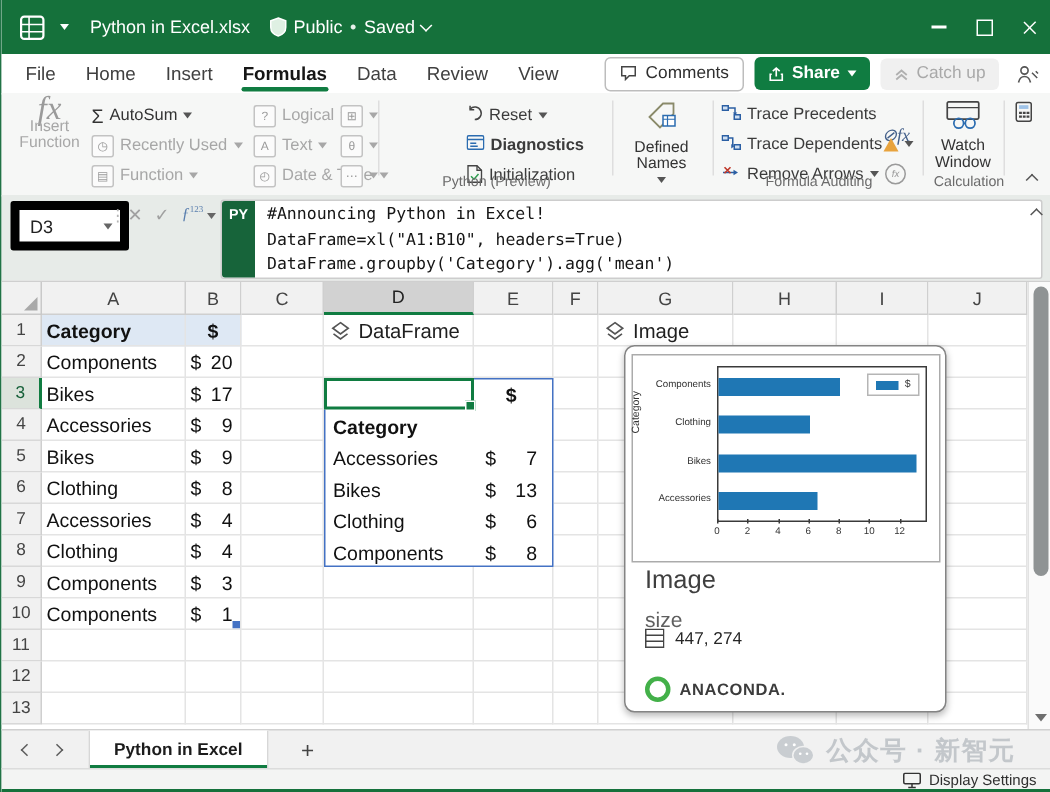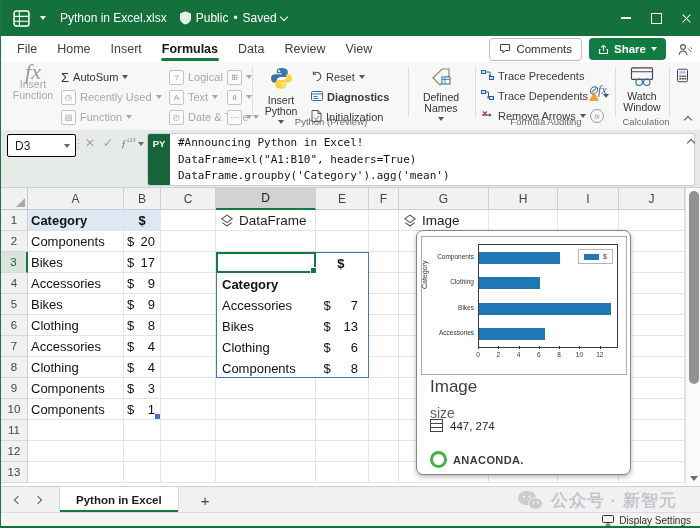--- a/index.html
+++ b/index.html
@@ -42,21 +42,21 @@
   .rb-big .cap{display:flex;align-items:center;gap:3px;justify-content:center;flex-wrap:wrap;}
   .rb-item{position:absolute;display:flex;align-items:center;gap:4px;height:18px;white-space:nowrap;}
   .rb-item .ib{width:13px;height:13px;border:1px solid #c3c3c3;border-radius:2px;display:flex;align-items:center;justify-content:center;font-size:8px;color:#9a9a9a;background:#fbfbfb;flex:none;}
   .gray{color:#a7a7a7;}
   .fx-big{font-family:"Liberation Serif",serif;font-style:italic;font-size:22px;color:#9a9a9a;}
   .warn-tri{width:0;height:0;border-left:5px solid transparent;border-right:5px solid transparent;border-bottom:9px solid #e8a33d;position:relative;display:inline-block;}
   .circ-fx{width:12px;height:12px;border:1px solid #9a9a9a;border-radius:50%;font-size:6.5px;color:#9a9a9a;display:flex;align-items:center;justify-content:center;font-style:italic;}
   .rb-collapse{position:absolute;right:10px;bottom:7px;color:#555;}
   
   .formulabar{position:absolute;left:0;top:130px;width:100%;height:57px;background:#e7ebe8;}
-  .namebox{position:absolute;left:6px;top:4px;width:60px;height:21px;background:#fff;border:1px solid #000000;border-radius:2px;display:flex;align-items:center;font-size:12px;color:#222;padding-left:7px;}
+  .namebox{position:absolute;left:6px;top:4px;width:60px;height:21px;background:#fff;border:6px solid #000000;border-radius:2px;display:flex;align-items:center;font-size:12px;color:#222;padding-left:7px;}
   .namebox .tri-down{margin-left:auto;margin-right:5px;color:#666;}
   .fb-sep{position:absolute;left:72px;top:7px;color:#b5b5b5;font-size:11px;}
   .fb-ico{position:absolute;top:6px;font-size:12px;color:#a0a0a0;}
   .fb-fn{display:flex;align-items:flex-start;color:#5a7fae;font-size:11px;font-style:italic;font-family:"Liberation Serif",serif;}
   .fb-fn sup{font-size:6px;font-style:normal;}
   .fb-input{position:absolute;left:146px;top:3px;width:546px;height:51px;background:#fff;border:1px solid #cdcdcd;border-radius:2px;}
   .py-badge{position:absolute;left:0;top:0;width:22px;height:100%;background:#17643A;color:#fff;font-size:9.5px;font-weight:700;display:flex;justify-content:center;padding-top:4px;box-sizing:border-box;border-radius:2px 0 0 2px;}
   .code{position:absolute;left:30px;top:1px;right:4px;font-family:"DejaVu Sans Mono",monospace;font-size:11px;line-height:16.5px;color:#151515;white-space:pre;}
   .fb-collapse{position:absolute;right:7px;top:10px;color:#555;}
   .chev.up{transform:rotate(-135deg);} .chev.down{transform:rotate(45deg);}
@@ -172,20 +172,26 @@
         <span>Comments</span>
       </span>
       <span class="btn-share">
         <svg width="11" height="11" viewBox="0 0 11 11">
             <path d="M5.5 7V1.5M3.2 3.4l2.3-2 2.3 2" stroke="#fff" fill="none" stroke-width="1.1"></path>
             <path d="M2.5 5.5H1.5v4h8v-4h-1" stroke="#fff" fill="none" stroke-width="1.1"></path>
           </svg>
         <span>Share</span>
         <span class="tri-down"></span>
       </span>
+      <span class="btn-catchup">
+        <svg width="10" height="10" viewBox="0 0 10 10">
+            <path d="M1.5 6l3.5-3 3.5 3M1.5 9l3.5-3 3.5 3" stroke="#b0b0b0" fill="none" stroke-width="1.2"></path>
+          </svg>
+        <span>Catch up</span>
+      </span>
       <span style="margin-left:4px;display:flex;">
         <svg width="16" height="13" viewBox="0 0 16 13">
             <circle cx="6" cy="4" r="2.4" fill="none" stroke="#555" stroke-width="1.1"></circle>
             <path d="M2 12c.6-2.8 2.2-4 4-4s3.4 1.2 4 4" fill="none" stroke="#555" stroke-width="1.1"></path>
             <path d="M11 5.5l3.5 3.5m-1-4.5l1.5 1.5" stroke="#555" stroke-width="1"></path>
           </svg>
       </span>
     </div>
   </div>
 
@@ -232,32 +238,20 @@
     <div class="rb-item gray" style="left:226px;top:26px;">
         <span class="ib">θ</span>
         <span class="tri-down"></span>
       </div>
     <div class="rb-item gray" style="left:226px;top:46px;">
         <span class="ib">⋯</span>
         <span class="tri-down"></span>
       </div>
     <div class="rb-divider" style="left:251px;"></div>
 
-    <div class="rb-big" style="left:254px;color:#333;">
-      <span>
-        <svg width="25" height="25" viewBox="0 0 24 24">
-            <path d="M12 2c-3 0-4.5 1.3-4.5 3.2V7h4.7v.9H5.8C3.7 7.9 2 9.1 2 12s1.7 4.1 3.8 4.1h1.7v-2.3c0-1.9 1.6-3.3 3.5-3.3h4.2c1.6 0 2.8-1.3 2.8-2.9V5.2C18 3.3 15 2 12 2zM9.8 3.9a1.1 1.1 0 110 2.2 1.1 1.1 0 010-2.2z" fill="#3776ab"></path>
-            <path d="M12 22c3 0 4.5-1.3 4.5-3.2V17h-4.7v-.9h6.4c2.1 0 3.8-1.2 3.8-4.1s-1.7-4.1-3.8-4.1h-1.7v2.3c0 1.9-1.6 3.3-3.5 3.3H8.8c-1.6 0-2.8 1.3-2.8 2.9v2.4C6 20.7 9 22 12 22zm2.2-1.9a1.1 1.1 0 110-2.2 1.1 1.1 0 010 2.2z" fill="#ffd43b"></path>
-          </svg>
-      </span>
-      <span class="cap">
-          <span>Insert Python</span>
-          <span class="tri-down" style="color:#555"></span>
-        </span>
-    </div>
     <div class="rb-item" style="left:310px;top:6px;">
       <span><svg width="11" height="11" viewBox="0 0 12 12">
             <path d="M2.6 3A4.6 4.6 0 116 10.6" fill="none" stroke="#444" stroke-width="1.1"></path>
             <path d="M2.6 0.5v3h3" fill="none" stroke="#444" stroke-width="1.1"></path>
           </svg></span>
       <span>Reset</span>
         <span class="tri-down" style="color:#555"></span>
     </div>
     <div class="rb-item" style="left:310px;top:26px;font-weight:bold;">
       <span><svg width="12" height="11" viewBox="0 0 12 11">

